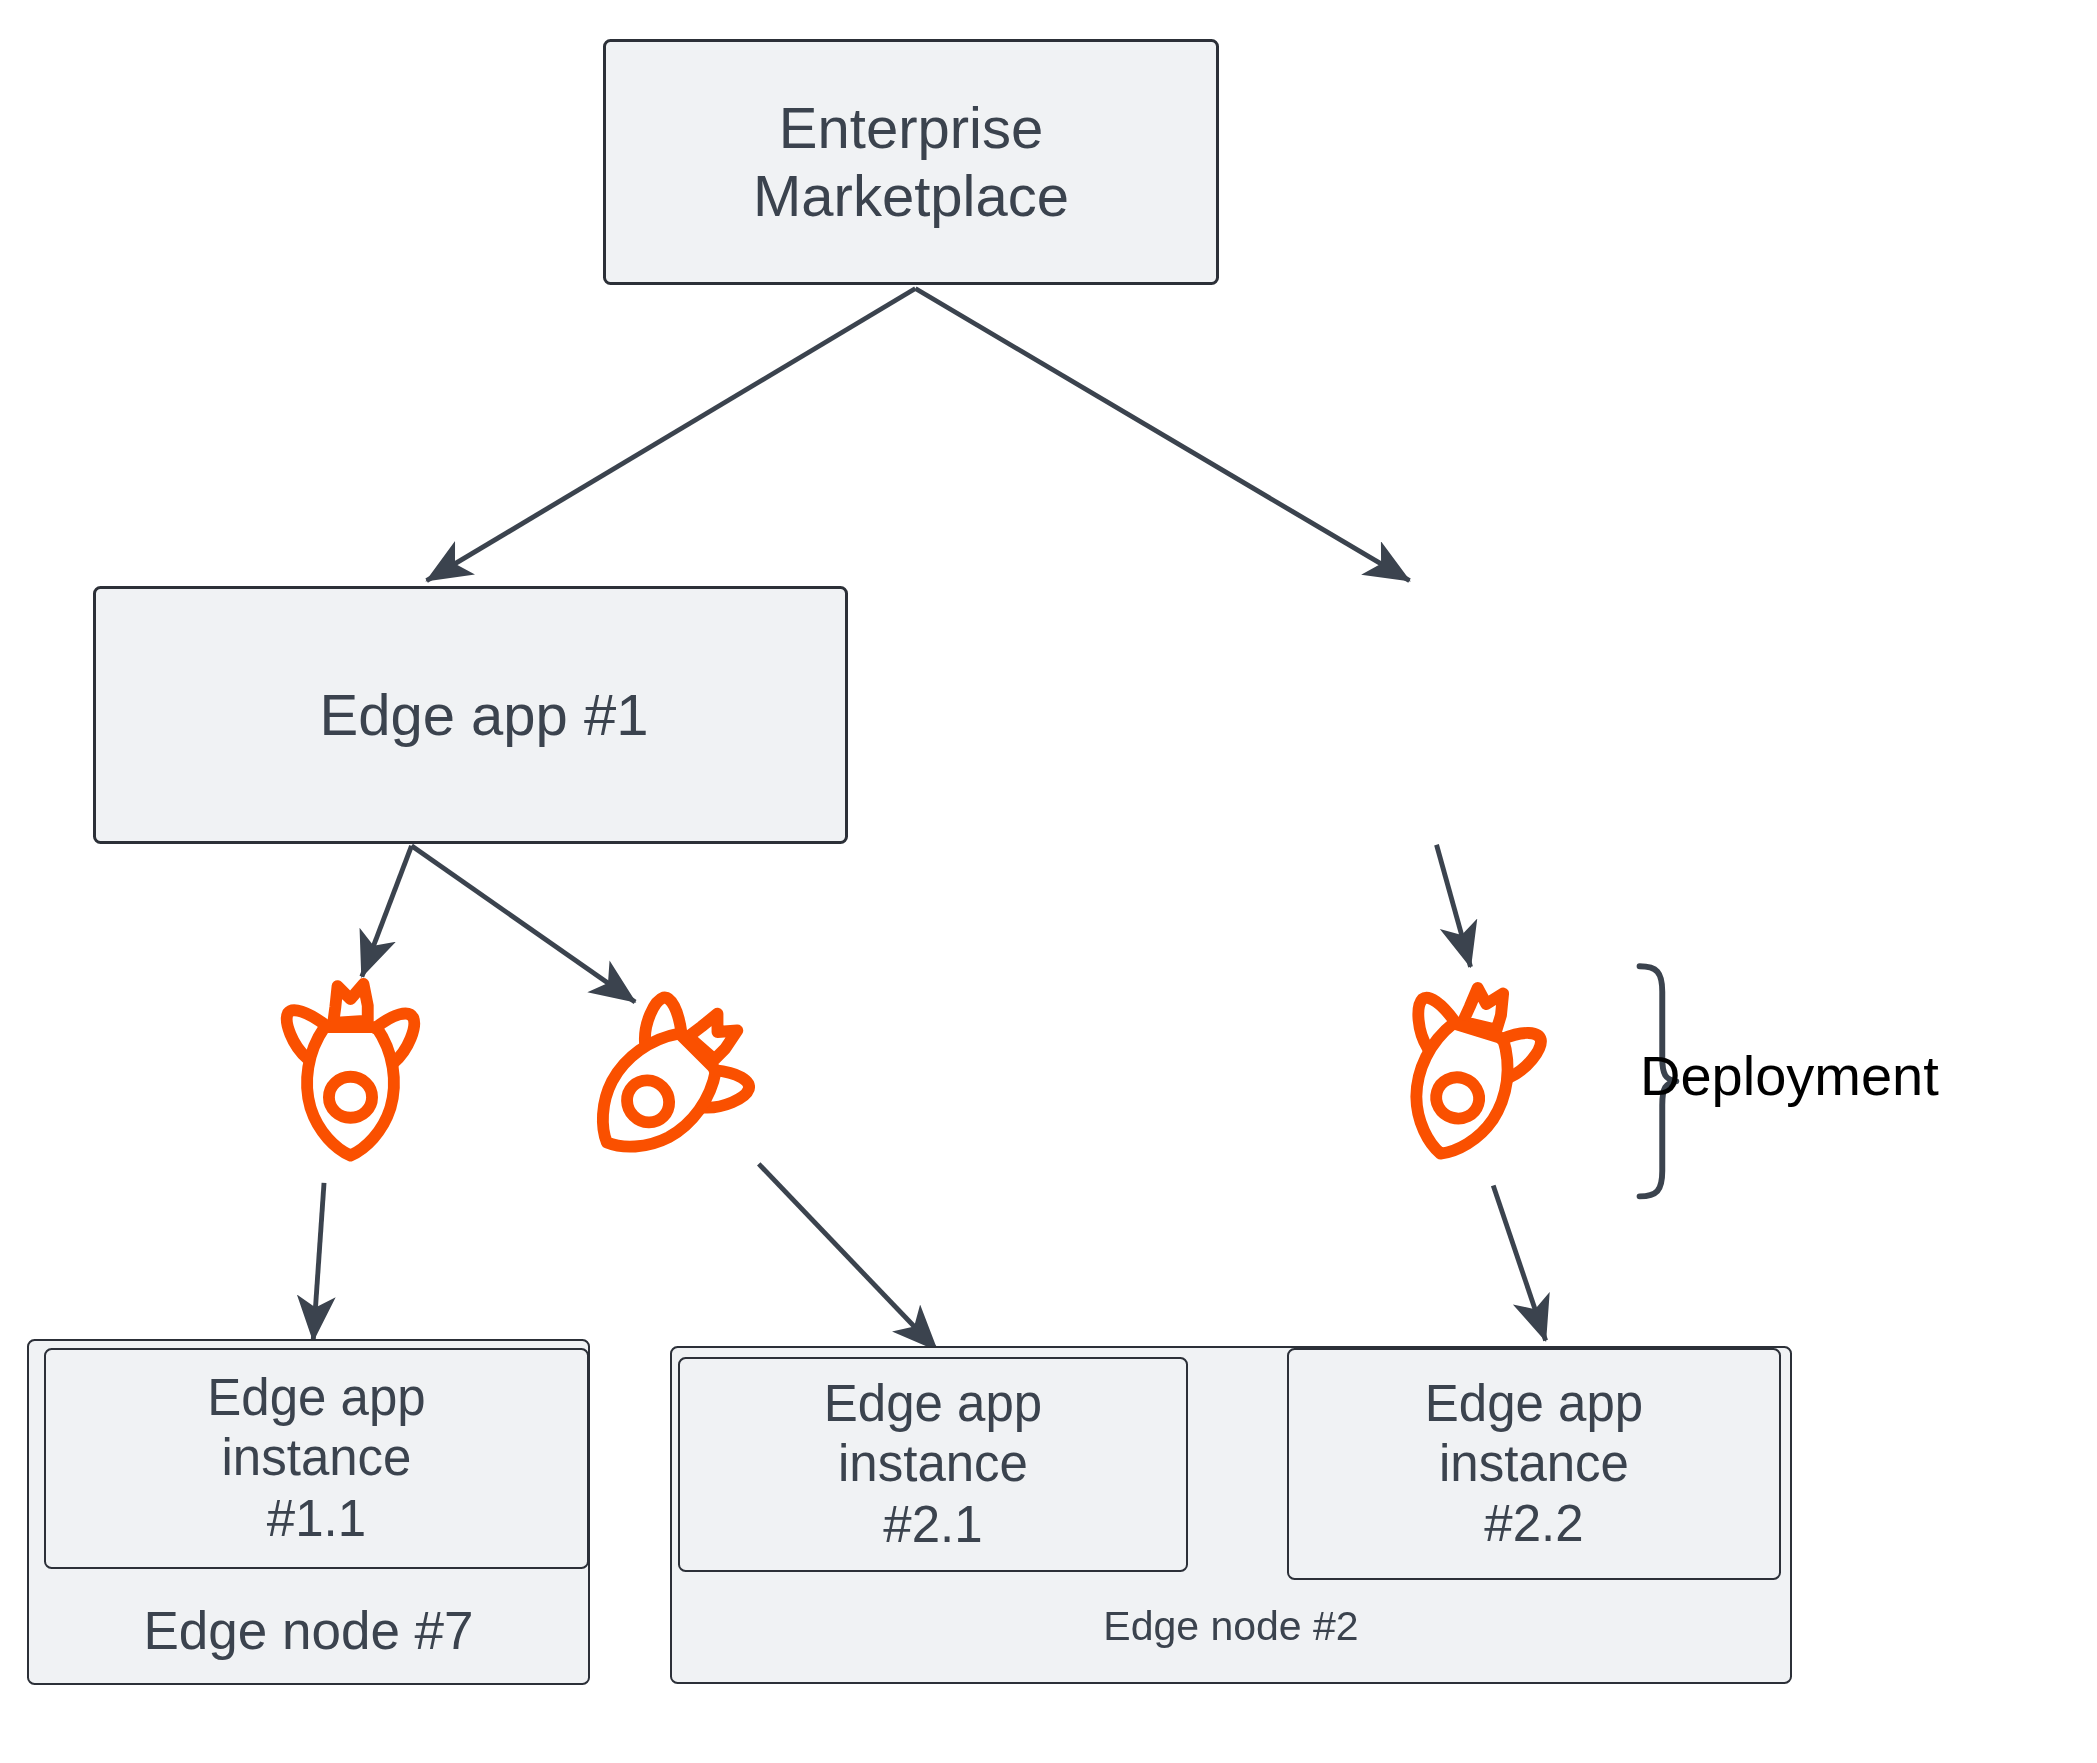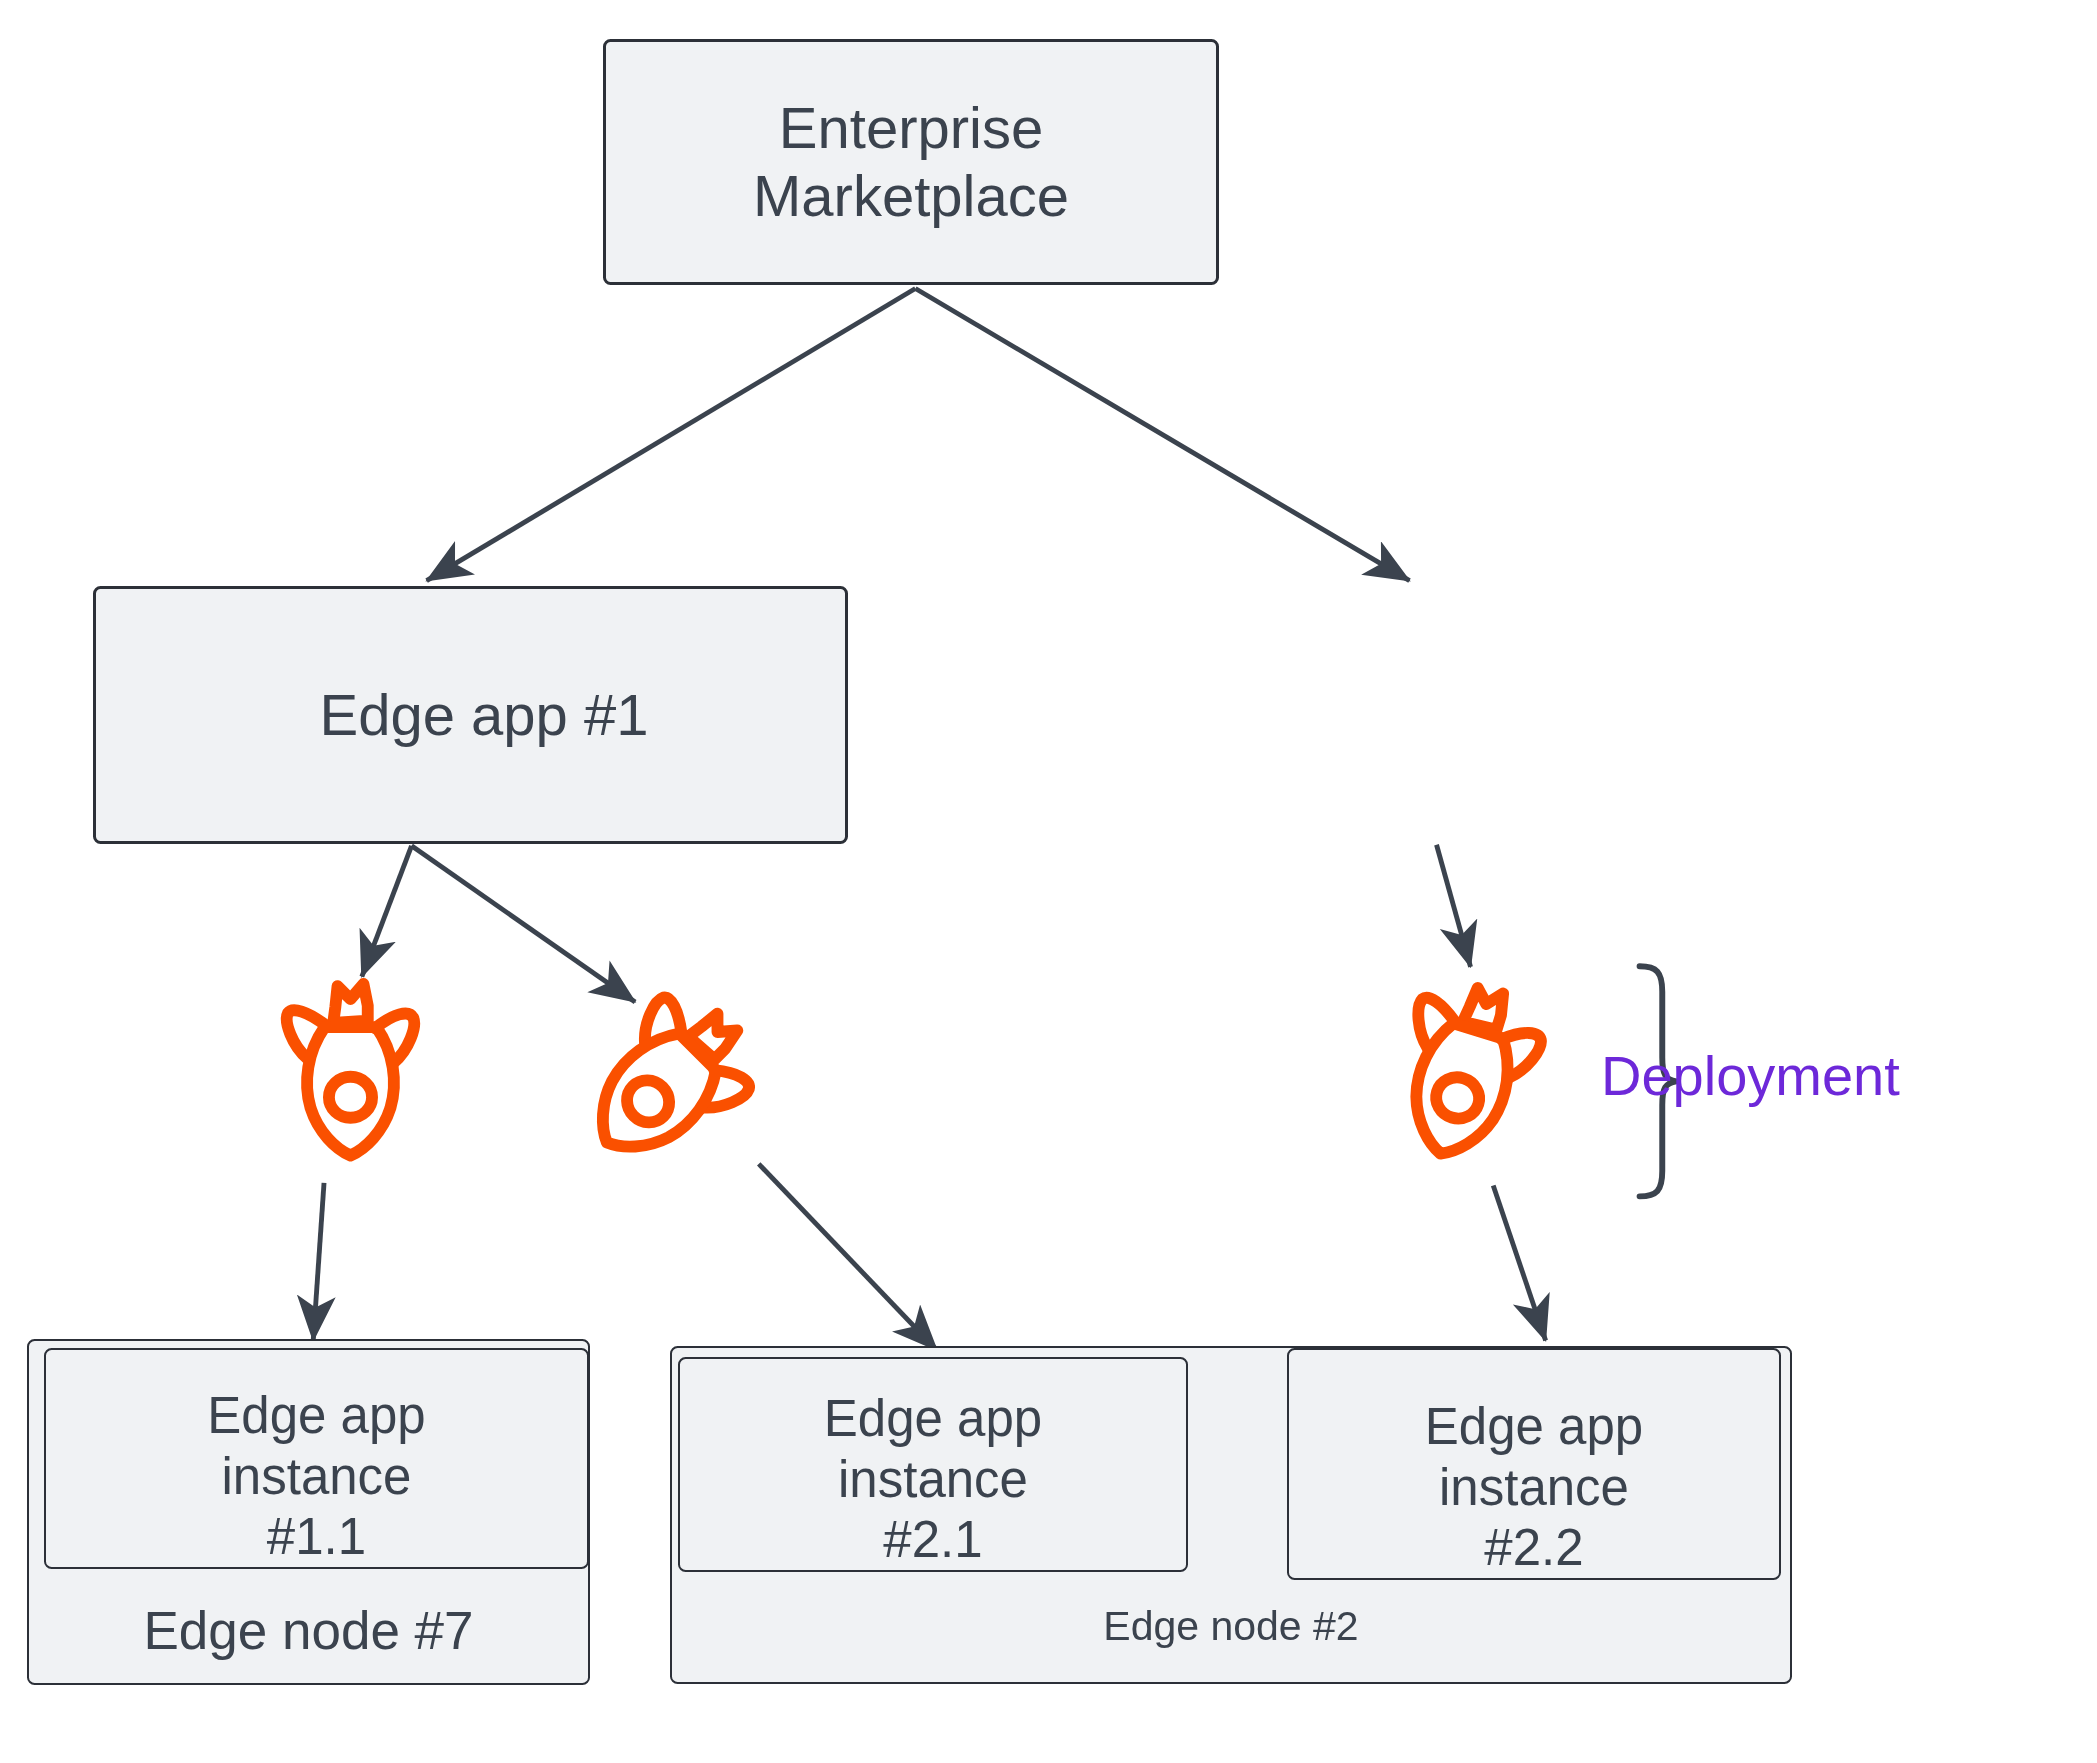--- a/index.html
+++ b/index.html
@@ -34,21 +34,20 @@
     color: #3b434e;
     display: flex;
     align-items: center;
     justify-content: center;
     text-align: center;
     line-height: 1.18;
     font-family: "Liberation Sans", sans-serif;
   }
   .node.thin {
     border-width: 2.7px;
-    align-items: flex-end;
   }
   .node-label {
     white-space: pre-line;
     display: block;
     width: 100%;
   }
   
   #node-marketplace {
     left: 603px; top: 39px; width: 616px; height: 246px;
     font-size: 58px;
@@ -87,23 +86,23 @@
     left: 678px; top: 1357px; width: 510px; height: 215px;
     font-size: 51px;
   }
   #node-instance-22 {
     left: 1287px; top: 1348px; width: 494px; height: 232px;
     font-size: 51px;
   }
   
   #deployment-label {
     position: absolute;
-    left: 1601px; top: 1043px;
+    left: 1640px; top: 1043px;
     font-size: 56px;
-    color: #6d28d9;
+    color: #000000;
     white-space: nowrap;
   }
   
   .ship-icon {
     position: absolute;
     width: 151px;
     height: 194px;
   }
   #ship-icon-1 { left: 275px; top: 970px; }
   #ship-icon-2 { left: 594px; top: 983px; transform: rotate(45deg); }

